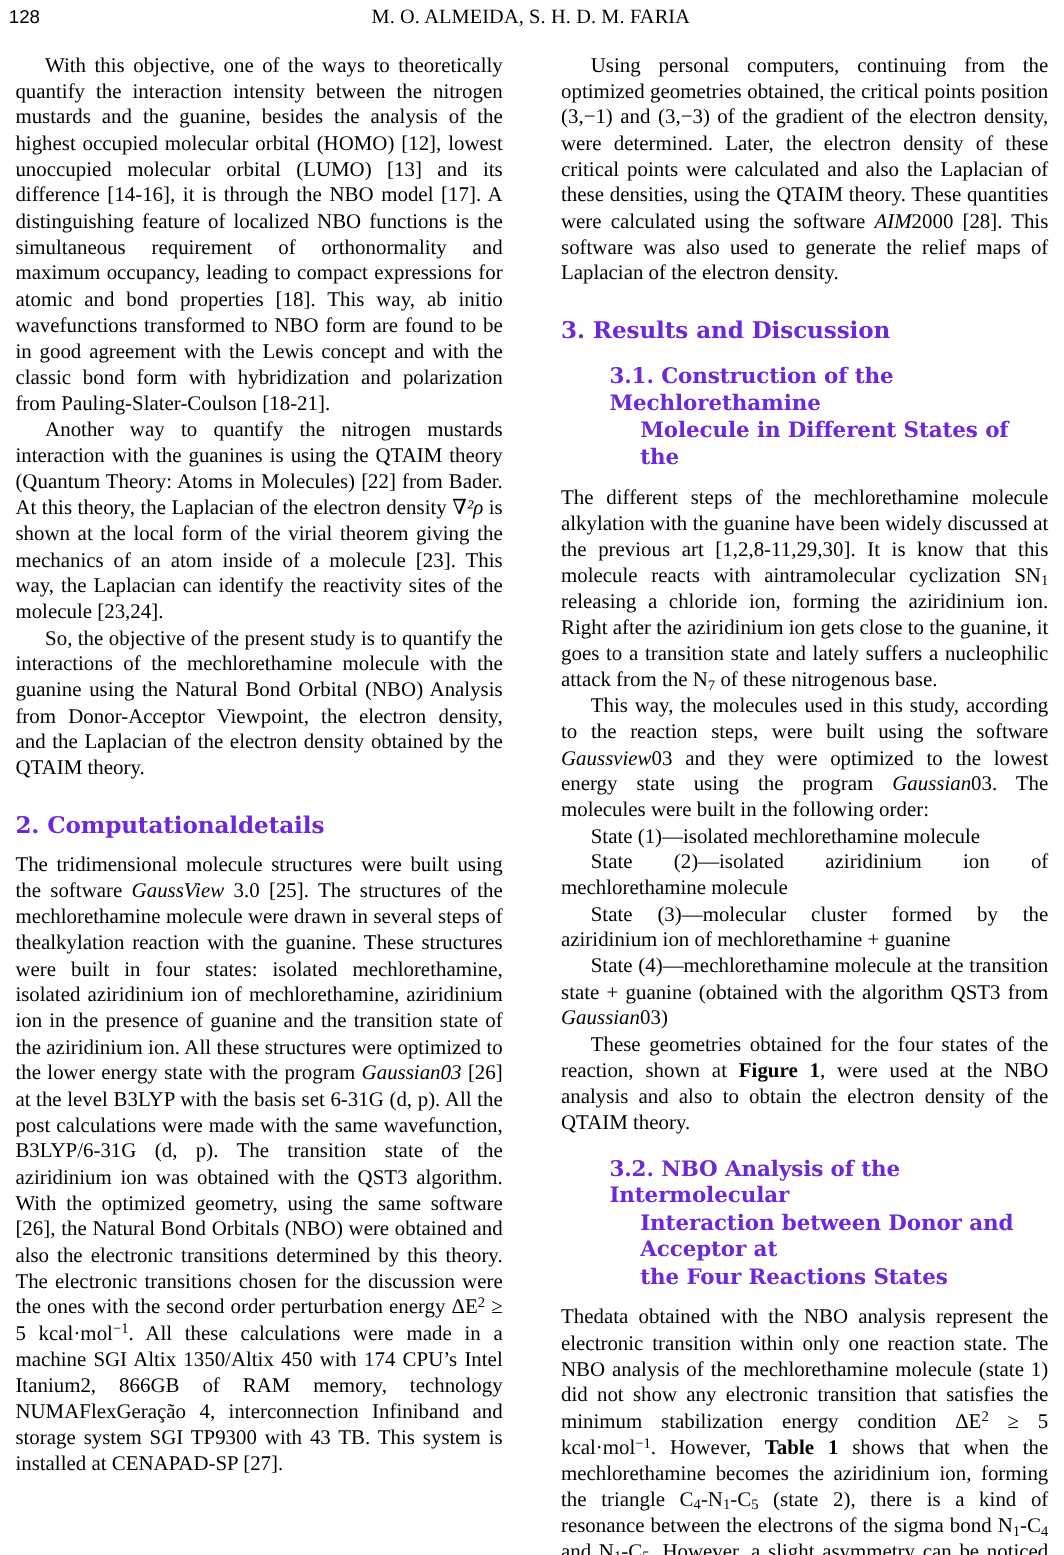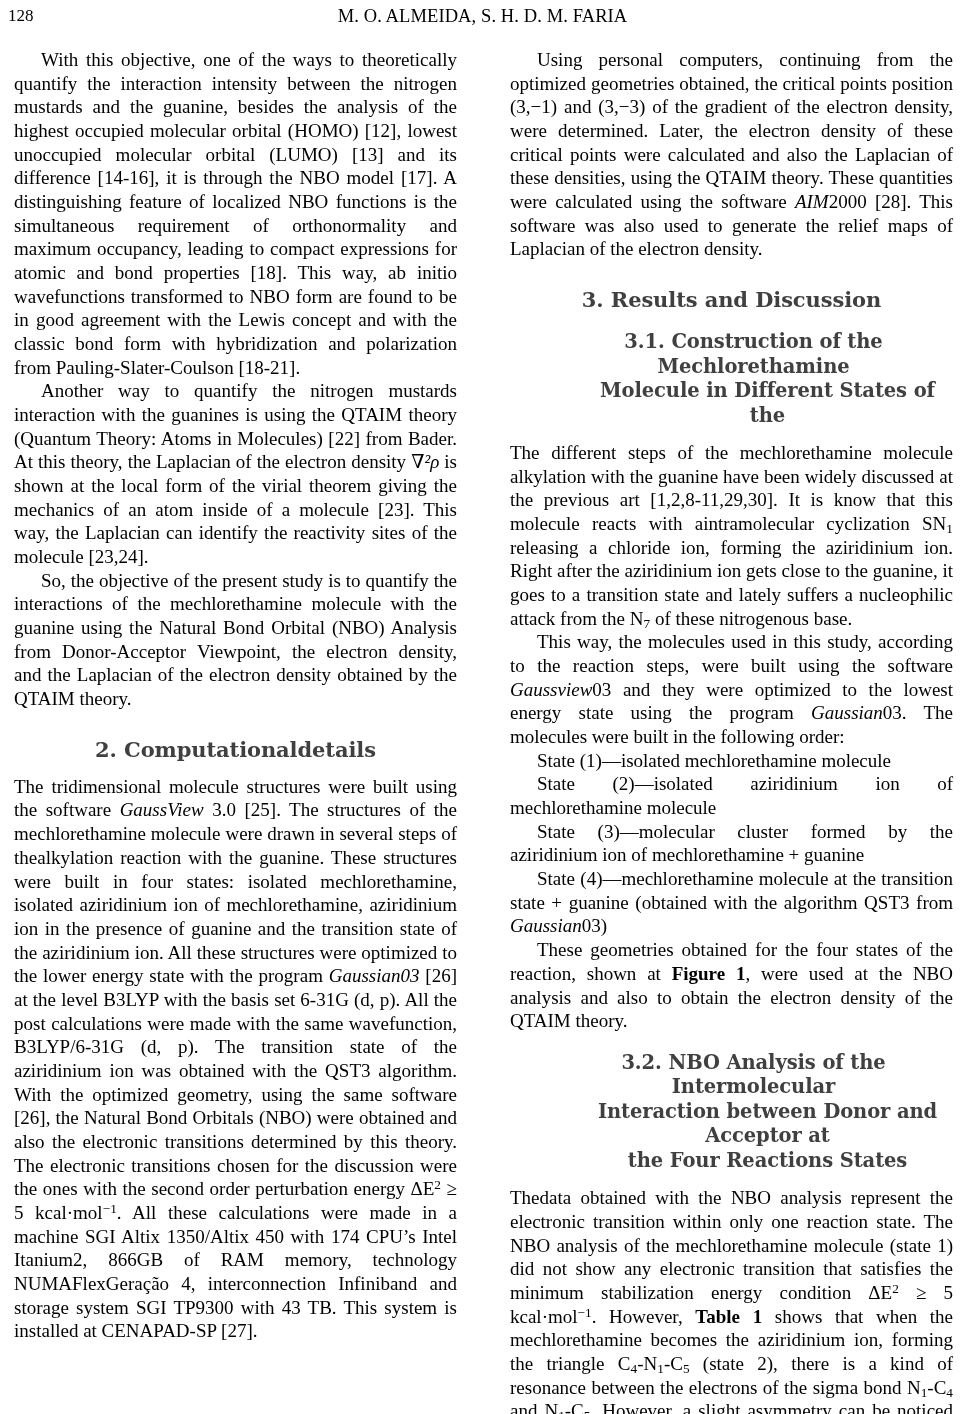--- a/index.html
+++ b/index.html
@@ -30,21 +30,21 @@
     left: 0;
     top: 6px;
     width: 967px;
     height: 26px;
   }
   .folio {
     position: absolute;
     left: 8px;
     top: 0;
     font-size: 17px;
-    font-family: Liberation Serif, serif;
+    font-family: Liberation Sans, sans-serif;
     letter-spacing: 0px;
   }
   .head-authors {
     position: absolute;
     left: 0;
     top: 0;
     width: 965px;
     text-align: center;
     font-size: 18.5px;
     font-family: "Liberation Serif", "DejaVu Serif", serif;
@@ -82,22 +82,22 @@
   .math {
     font-style: italic;
     font-family: "Liberation Serif", "DejaVu Serif", serif;
   }
 
   
   h2.sec, h3.subsec {
     margin: 0;
     font-family: "DejaVu Serif", "Liberation Serif", serif;
     font-weight: bold;
-    color: #404040;
-    text-align: center;
+    color: #6d28d9;
+    text-align: left;
     letter-spacing: -0.1px;
   }
   h2.sec {
     font-size: 21px;
     line-height: 25px;
   }
   h3.subsec {
     font-size: 19.5px;
     line-height: 24.5px;
     margin-left: 44px;

